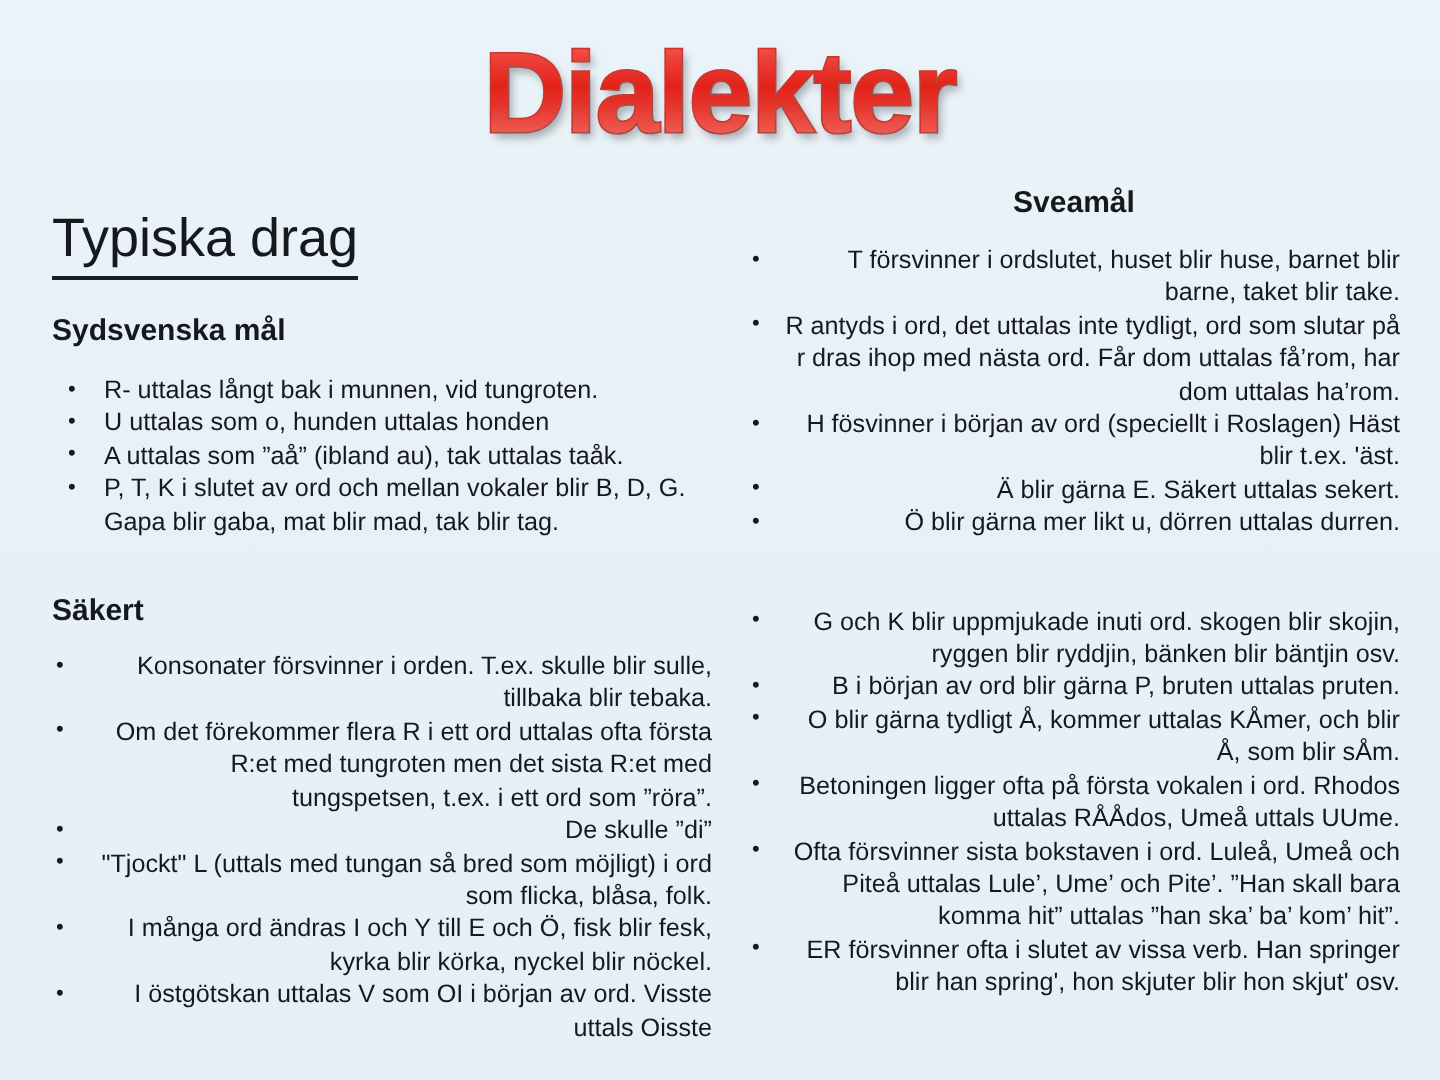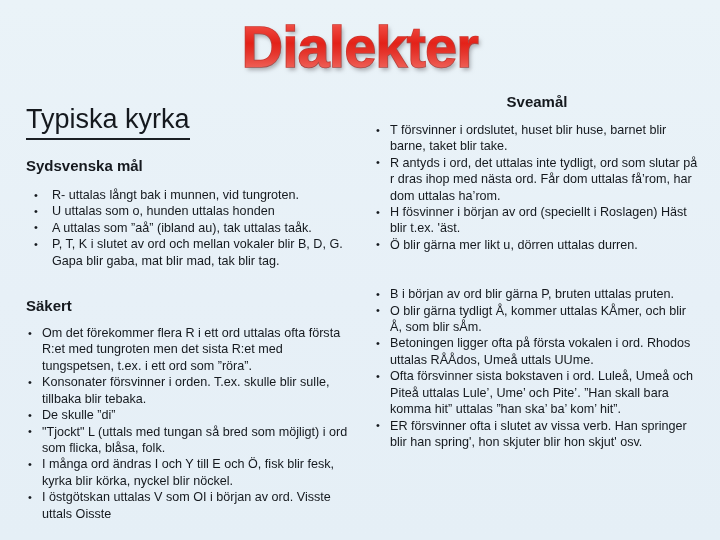--- a/index.html
+++ b/index.html
@@ -126,20 +126,21 @@
     content: "\2022";
     position: absolute;
     left: 8px;
     top: -0.5px;
     font-size: 11px;
     line-height: 16.4px;
     color: #15191e;
   }
   ul.bullets.tight > li {
     padding-left: 16px;
+    text-align: right;
   }
   ul.bullets.tight > li::before {
     left: 2px;
   }
 
   .gap-sm { height: 11px; }
   .gap-md { height: 16px; }
   .gap-lg { height: 27px; }
   .gap-xl { height: 32px; }
 </style>
@@ -151,21 +152,21 @@
   <div id="title-shadowlayer">
     <span>Dialekter</span>
   </div>
   <div id="title-wrap">
     <span id="slide-title">Dialekter</span>
   </div>
 
   <div class="column" id="col-left">
     <div class="gap-xl" style="height:104px"></div>
 
-    <h1 class="deck-heading">Typiska kyrka</h1>
+    <h1 class="deck-heading">Typiska drag</h1>
 
     <div class="gap-md" style="height:17px"></div>
 
     <h2 class="section-heading">Sydsvenska mål</h2>
 
     <div class="gap-sm" style="height:12px"></div>
 
     <ul class="bullets">
       <li>R- uttalas långt bak i munnen, vid tungroten.</li>
       <li>U uttalas som o, hunden uttalas honden</li>
@@ -173,49 +174,51 @@
       <li>P, T, K i slutet av ord och mellan vokaler blir B, D, G. Gapa blir gaba, mat blir mad, tak blir tag.</li>
     </ul>
 
     <div class="gap-lg" style="height:28px"></div>
 
     <h2 class="section-heading">Säkert</h2>
 
     <div class="gap-sm" style="height:10px"></div>
 
     <ul class="bullets tight">
+      <li>Konsonater försvinner i orden. T.ex. skulle blir sulle, tillbaka blir tebaka.</li>
       <li>Om det förekommer flera R i ett ord uttalas ofta första R:et med tungroten men det sista R:et med tungspetsen, t.ex. i ett ord som ”röra”.</li>
-      <li>Konsonater försvinner i orden. T.ex. skulle blir sulle, tillbaka blir tebaka.</li>
       <li>De skulle ”di”</li>
       <li>"Tjockt" L (uttals med tungan så bred som möjligt) i ord som flicka, blåsa, folk.</li>
       <li>I många ord ändras I och Y till E och Ö, fisk blir fesk, kyrka blir körka, nyckel blir nöckel.</li>
       <li>I östgötskan uttalas V som OI i början av ord. Visste uttals Oisste</li>
     </ul>
   </div>
 
   <div class="column" id="col-right">
     <div style="height:93px"></div>
 
     <h2 class="section-heading centered">Sveamål</h2>
 
     <div style="height:11px"></div>
 
     <ul class="bullets tight">
       <li>T försvinner i ordslutet, huset blir huse, barnet blir barne, taket blir take.</li>
       <li>R antyds i ord, det uttalas inte tydligt, ord som slutar på r dras ihop med nästa ord. Får dom uttalas få’rom, har dom uttalas ha’rom.</li>
       <li>H fösvinner i början av ord (speciellt i Roslagen) Häst blir t.ex. 'äst.</li>
+      <li>Ä blir gärna E. Säkert uttalas sekert.</li>
       <li>Ö blir gärna mer likt u, dörren uttalas durren.</li>
     </ul>
 
     <div style="height:22px"></div>
 
 
     <div style="height:11px"></div>
 
     <ul class="bullets tight">
+      <li>G och K blir uppmjukade inuti ord. skogen blir skojin, ryggen blir ryddjin, bänken blir bäntjin osv.</li>
       <li>B i början av ord blir gärna P, bruten uttalas pruten.</li>
       <li>O blir gärna tydligt Å, kommer uttalas KÅmer, och blir Å, som blir sÅm.</li>
       <li>Betoningen ligger ofta på första vokalen i ord. Rhodos uttalas RÅÅdos, Umeå uttals UUme.</li>
       <li>Ofta försvinner sista bokstaven i ord. Luleå, Umeå och Piteå uttalas Lule’, Ume’ och Pite’. ”Han skall bara komma hit” uttalas ”han ska’ ba’ kom’ hit”.</li>
       <li>ER försvinner ofta i slutet av vissa verb. Han springer blir han spring', hon skjuter blir hon skjut' osv.</li>
     </ul>
   </div>
 
 </div>
 

